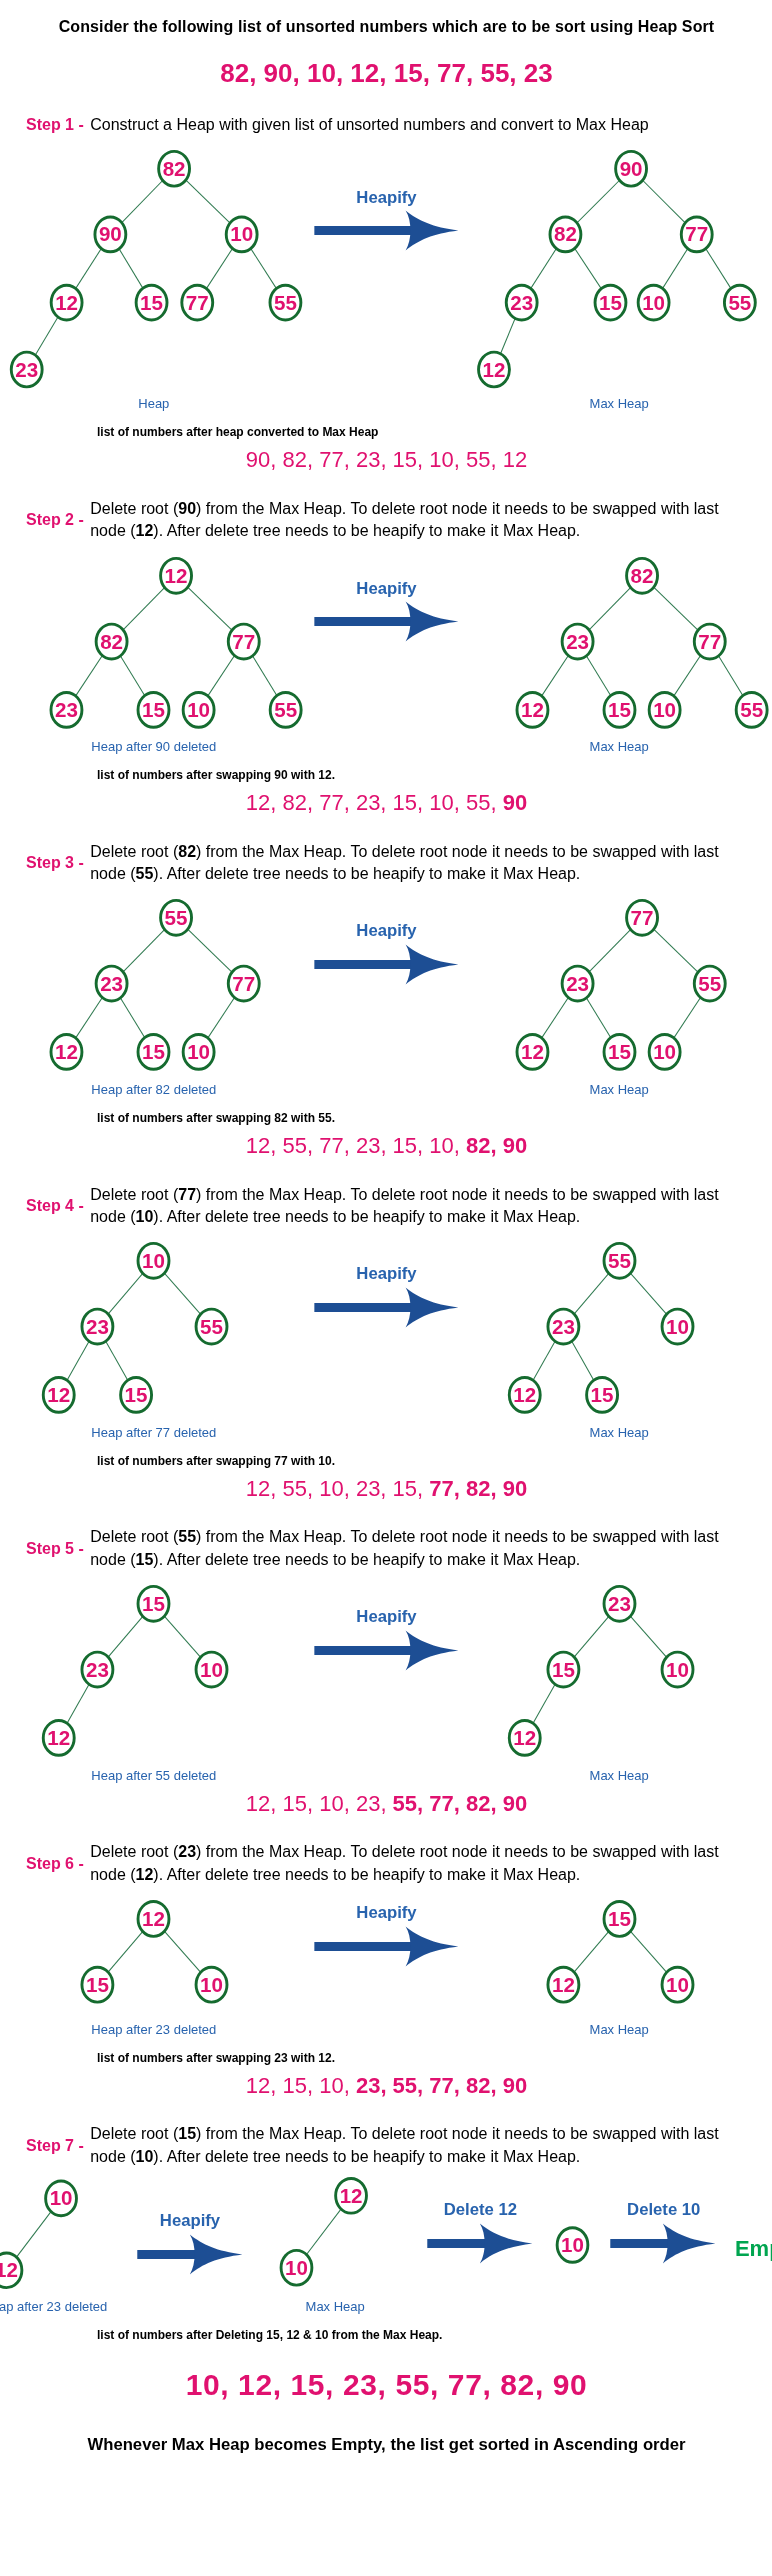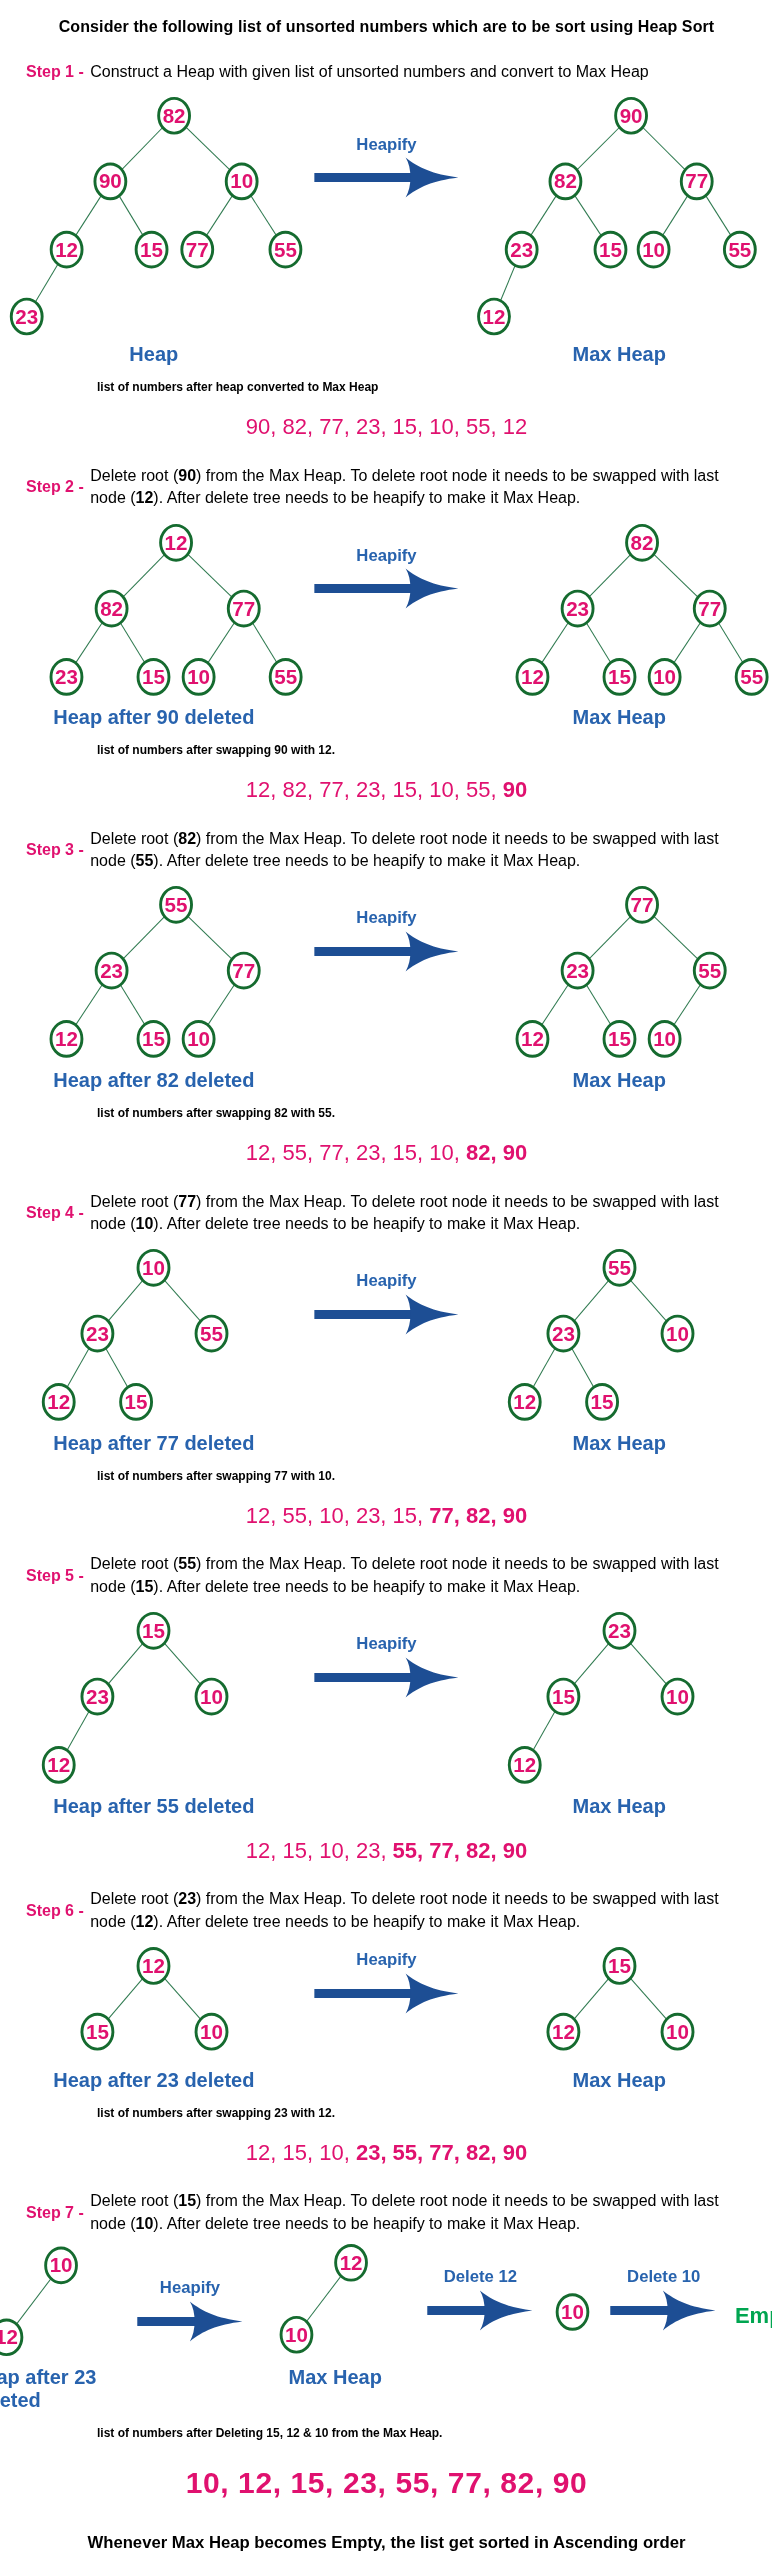--- a/index.html
+++ b/index.html
@@ -26,32 +26,32 @@
   .step-label { color: var(--pink); font-weight: 700; white-space: nowrap; }
   .step-text { max-width: 650px; font-weight: 500; }
   .step-text .bnum { font-weight: 800; }
 
   .diagram-row {
     display: flex; justify-content: center; align-items: flex-start;
     gap: 5.2px; margin-top: 6.4px;
   }
   .tree-wrap { display: flex; flex-direction: column; align-items: center; }
   .tree-label {
-    color: var(--blue); font-size: 20px; font-weight: 700; margin-top: 2.6px;
+    color: var(--blue); font-size: 13px; font-weight: 400; margin-top: 2.6px;
     text-align: left;
   }
   .arrow-block { display: flex; flex-direction: column; align-items: center; width: 152px; }
   .arrow-label { color: var(--blue); font-size: 16.7px; font-weight: 600; height: 20.6px; }
   .mt70 { margin-top: 45px; } .mt45 { margin-top: 29px; } .mt15 { margin-top: 9.7px; }
 
   .caption {
     margin: 14px 0 0 97px; font-size: 12px; font-weight: 600;
   }
   .step-list {
-    text-align: center; font-size: 22px; margin-top: 20px; color: var(--pink);
+    text-align: center; font-size: 22px; margin-top: 8px; color: var(--pink);
     font-weight: 500;
   }
   .step-list .bold-part { font-weight: 800; }
 
   .chain-row {
     display: flex; justify-content: center; align-items: flex-start;
     gap: 16.7px; margin-top: 5.2px;
   }
   .chain-arrow { display: flex; flex-direction: column; align-items: center; width: 109px; }
   .empty-label {
@@ -66,20 +66,21 @@
   .footer {
     text-align: center; font-size: 16.7px; font-weight: 600; margin-top: 33px;
     padding-bottom: 26px;
   }
 </style>
 </head>
 <body>
 
 <div class="page">
   <div class="title">Consider the following list of unsorted numbers which are to be sort using Heap Sort</div>
+  <div class="big-list">82, 90, 10, 12, 15, 77, 55, 23</div>
 
   <div id="steps-container">
   <section class="step-section">
     <div class="step-head">
       <span class="step-label">Step 1 -</span>
       <span class="step-text"><span>Construct a Heap with given list of unsorted numbers and convert to Max Heap</span></span>
     </div>
     <div class="diagram-slot">
           <div class="diagram-row">
             <div class="tree-wrap">

